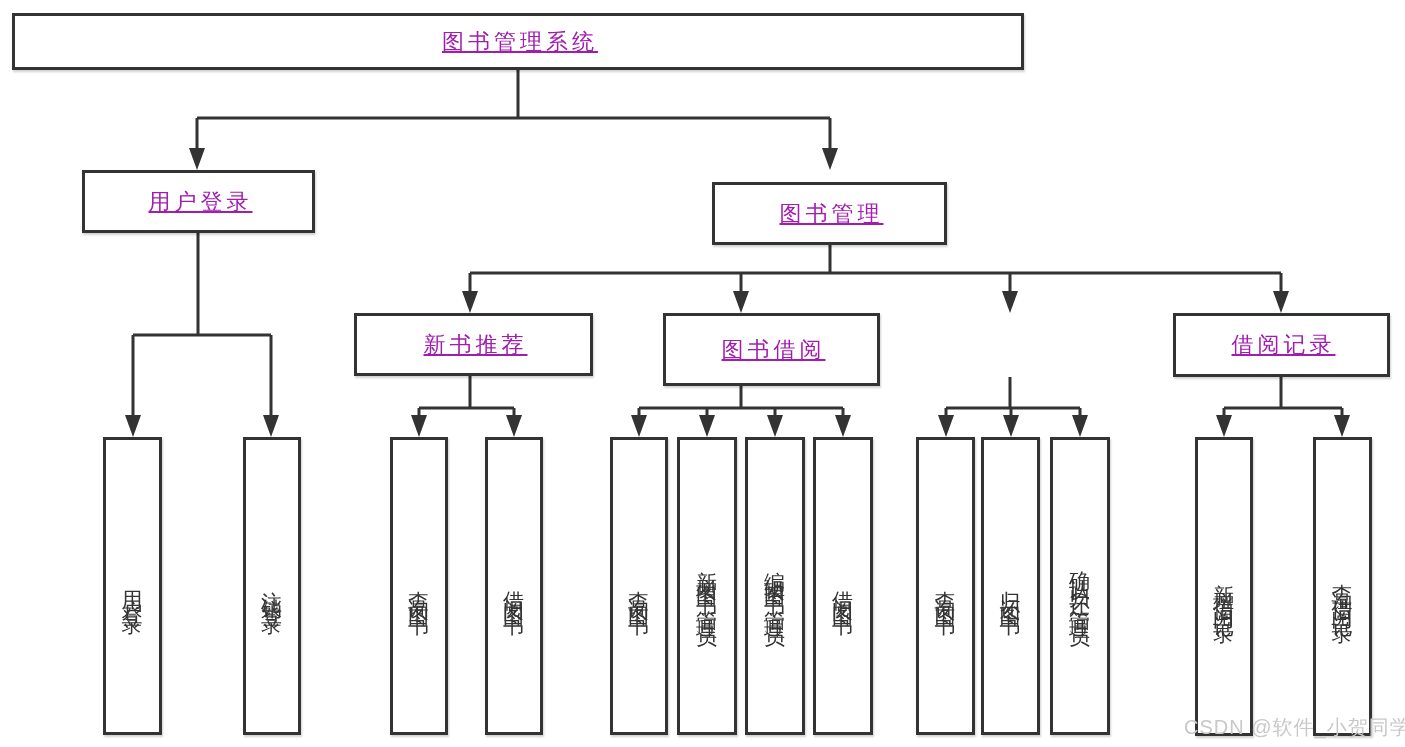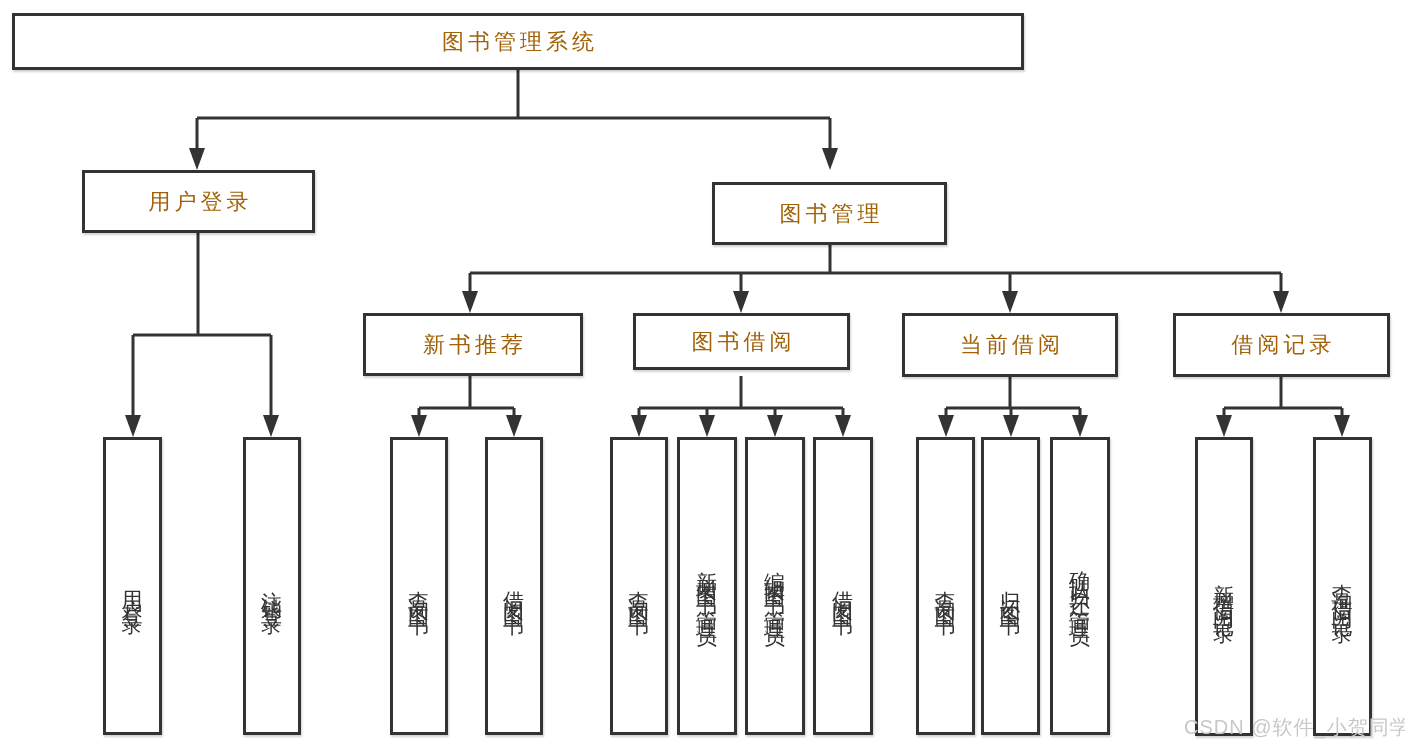--- a/index.html
+++ b/index.html
@@ -11,21 +11,21 @@
   .stage{position:absolute;left:0;top:0;width:1405px;height:747px;}
   svg.connectors{position:absolute;left:0;top:0;z-index:0;}
   .node{
     position:absolute;box-sizing:border-box;z-index:1;
     background:#ffffff;border:3px solid #333333;
     display:flex;align-items:center;justify-content:center;
     box-shadow:1px 2px 2px rgba(0,0,0,0.18);
   }
   .node.h .lbl{
     font-size:22px;letter-spacing:4px;white-space:nowrap;
-    color:#a16207;padding-left:4px;
+    color:#a21caf;padding-left:4px;text-decoration:underline;
   }
   .node.leaf .lbl{
     writing-mode:vertical-rl;text-orientation:mixed;
     font-size:21px;line-height:1;letter-spacing:8px;
     color:#333333;padding-top:8px;
   }
   .watermark{
     position:absolute;left:1184px;top:714px;z-index:2;
     font-size:20px;letter-spacing:1px;white-space:nowrap;
     color:#c8c8c8;
@@ -80,28 +80,25 @@
     <span class="lbl">图书管理系统</span>
   </div>
 
   <div class="node h" style="left:82px;top:170px;width:233px;height:63px">
     <span class="lbl">用户登录</span>
   </div>
   <div class="node h" style="left:712px;top:182px;width:235px;height:63px">
     <span class="lbl">图书管理</span>
   </div>
 
-  <div class="node h" style="left:363px;top:313px;width:220px;height:63px">
+  <div class="node h" style="left:354px;top:313px;width:239px;height:63px">
     <span class="lbl">新书推荐</span>
   </div>
-  <div class="node h" style="left:633px;top:313px;width:217px;height:57px">
+  <div class="node h" style="left:663px;top:313px;width:217px;height:73px">
     <span class="lbl">图书借阅</span>
-  </div>
-  <div class="node h" style="left:902px;top:313px;width:216px;height:64px">
-    <span class="lbl">当前借阅</span>
   </div>
   <div class="node h" style="left:1173px;top:313px;width:217px;height:64px">
     <span class="lbl">借阅记录</span>
   </div>
 
   <div class="node leaf" style="left:103px;top:437px;width:59px;height:298px">
     <span class="lbl">用户登录</span>
   </div>
   <div class="node leaf" style="left:243px;top:437px;width:58px;height:298px">
     <span class="lbl">注销登录</span>

